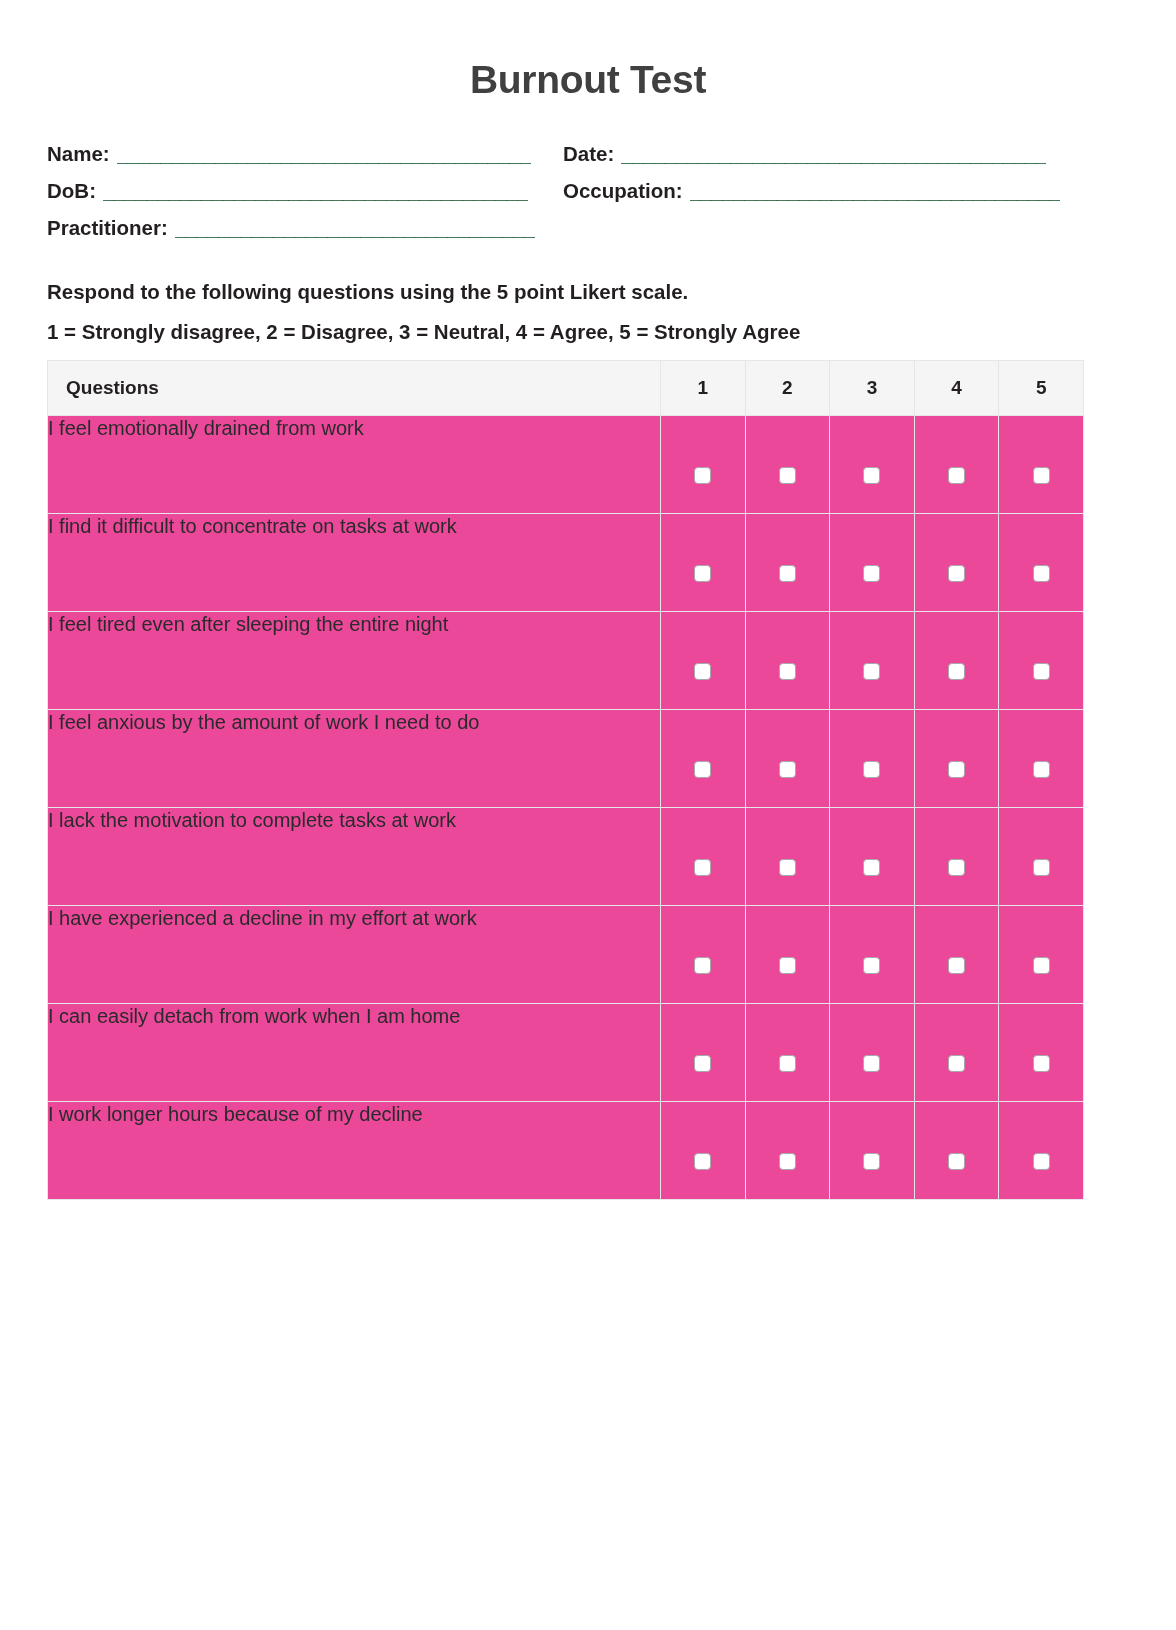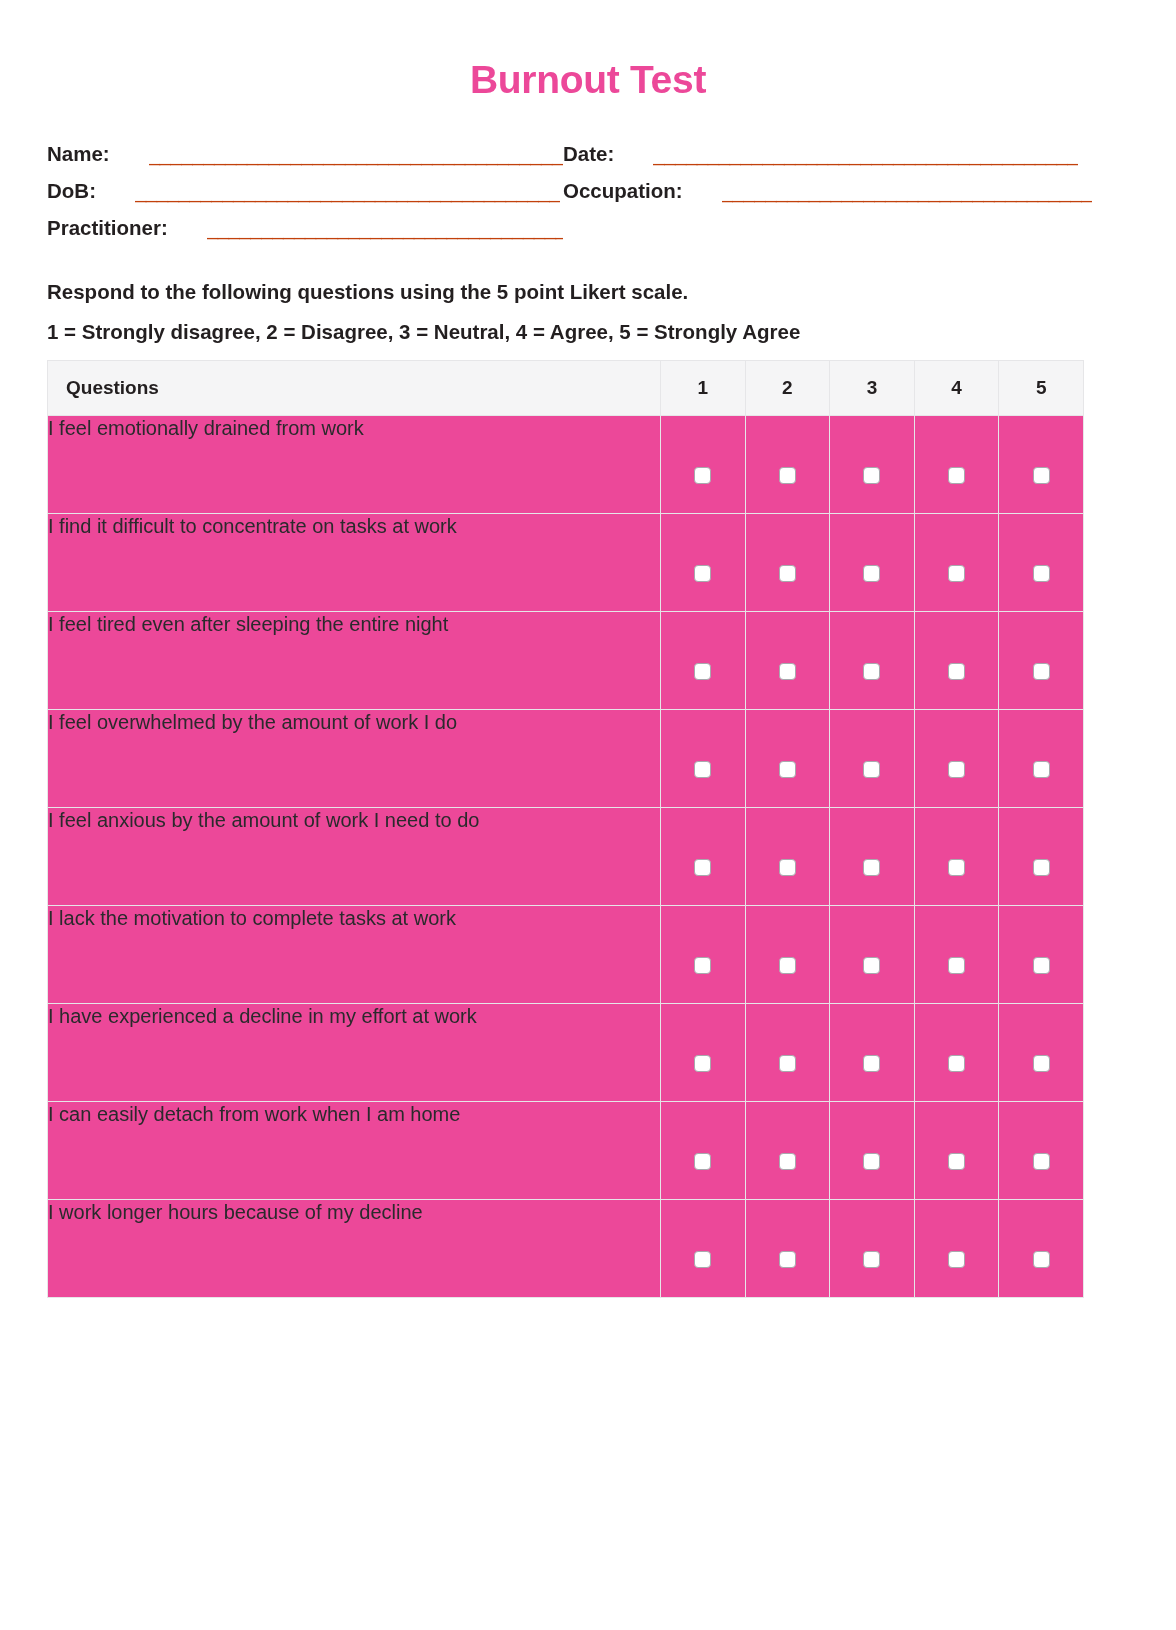--- a/index.html
+++ b/index.html
@@ -25,53 +25,52 @@
   }
 
   
   .doc-title {
     margin: 0;
     padding-top: 58px;
     text-align: center;
     font-size: 39px;
     font-weight: bold;
     letter-spacing: -0.3px;
-    color: #ec4899;
+    color: #404040;
   }
 
   
   .id-block {
     margin-top: 40px;
   }
   .id-row {
     display: flex;
     align-items: baseline;
     margin-bottom: 13px;
   }
   .id-field {
     display: flex;
     align-items: baseline;
     white-space: nowrap;
     font-size: 20.5px;
     font-weight: bold;
     color: #231f20;
-    gap: 32px;
   }
   .id-field.left  { width: 516px; flex: 0 0 516px; }
   .id-field.right { flex: 1 1 auto; }
   .id-label {
     font-weight: bold;
     margin-right: 7px;
   }
   .id-rule {
-    font-weight: normal;
+    font-weight: bold;
     letter-spacing: -0.5px;
     overflow: hidden;
     display: inline-block;
-    color: #c2410c;
+    color: #14532d;
   }
 
   
   .instructions {
     margin-top: 40px;
   }
   .instructions p {
     margin: 0 0 16px 0;
     font-size: 20.5px;
     font-weight: bold;
@@ -222,28 +221,20 @@
           </tr>
           <tr>
             <td class="q-cell">I feel tired even after sleeping the entire night</td>
             <td class="n-cell"><span class="checkbox"></span></td>
             <td class="n-cell"><span class="checkbox"></span></td>
             <td class="n-cell"><span class="checkbox"></span></td>
             <td class="n-cell"><span class="checkbox"></span></td>
             <td class="n-cell"><span class="checkbox"></span></td>
           </tr>
           <tr>
-            <td class="q-cell">I feel overwhelmed by the amount of work I do</td>
-            <td class="n-cell"><span class="checkbox"></span></td>
-            <td class="n-cell"><span class="checkbox"></span></td>
-            <td class="n-cell"><span class="checkbox"></span></td>
-            <td class="n-cell"><span class="checkbox"></span></td>
-            <td class="n-cell"><span class="checkbox"></span></td>
-          </tr>
-          <tr>
             <td class="q-cell">I feel anxious by the amount of work I need to do</td>
             <td class="n-cell"><span class="checkbox"></span></td>
             <td class="n-cell"><span class="checkbox"></span></td>
             <td class="n-cell"><span class="checkbox"></span></td>
             <td class="n-cell"><span class="checkbox"></span></td>
             <td class="n-cell"><span class="checkbox"></span></td>
           </tr>
           <tr>
             <td class="q-cell">I lack the motivation to complete tasks at work</td>
             <td class="n-cell"><span class="checkbox"></span></td>

